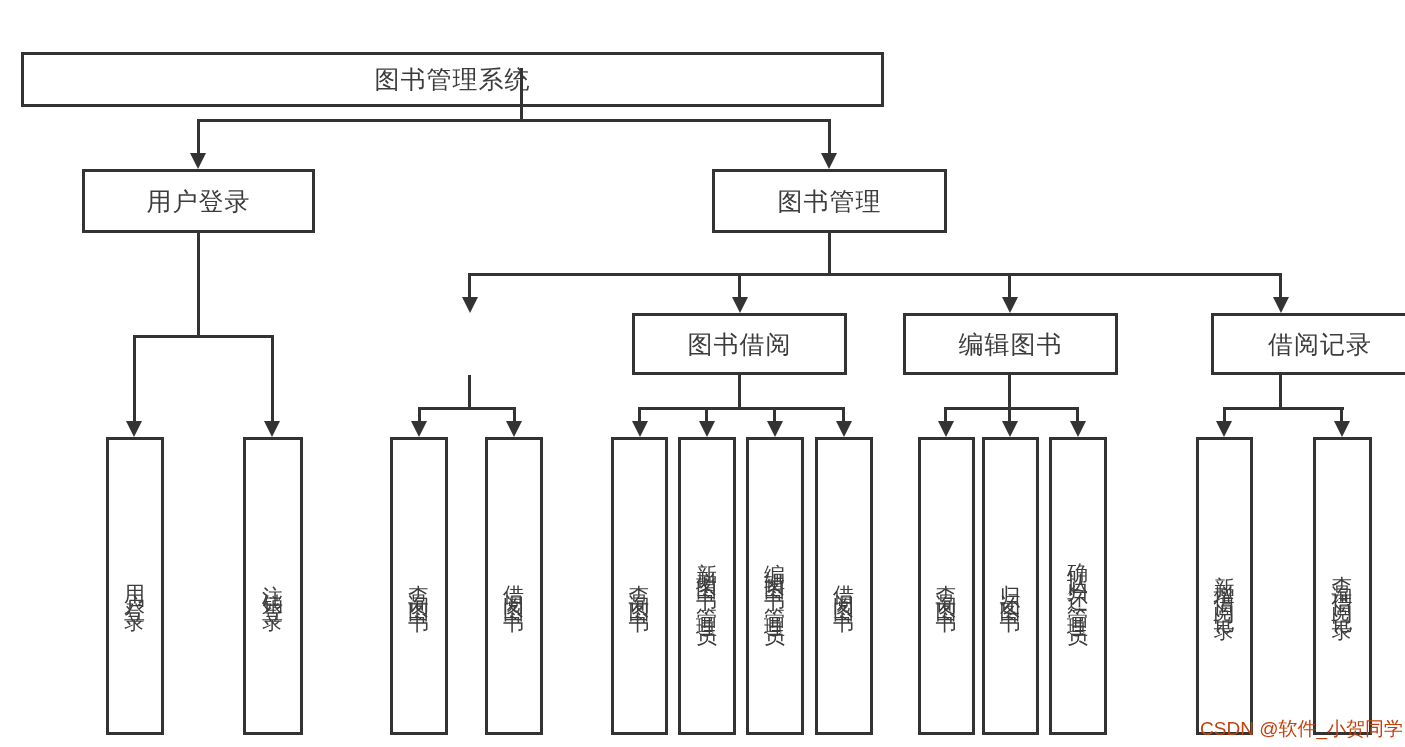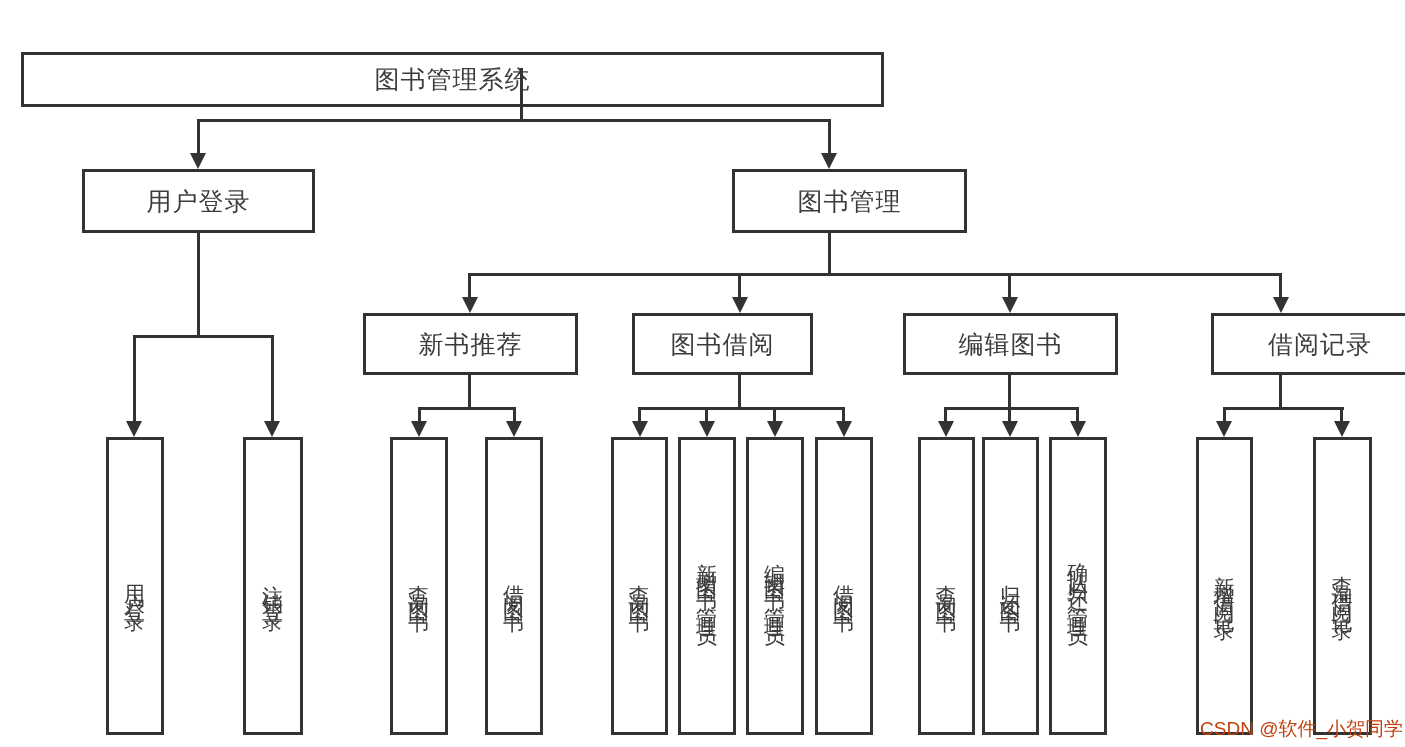--- a/index.html
+++ b/index.html
@@ -58,42 +58,41 @@
   <div class="box hlabel" style="left:21px; top:13px; width:863px; height:55px;margin-top:39px;">图书管理系统</div>
 
   <div class="line" style="left:520px; top:68px; width:3px; height:54px;"></div>
   <div class="line" style="left:197px; top:119px; width:634px; height:3px;"></div>
   <div class="line" style="left:197px; top:119px; width:3px; height:36px;"></div>
   <div class="line" style="left:828px; top:119px; width:3px; height:36px;"></div>
   <div class="arrow" style="left:190px; top:153px;"></div>
   <div class="arrow" style="left:821px; top:153px;"></div>
 
   <div class="box hlabel" style="left:82px; top:169px; width:233px; height:64px;">用户登录</div>
-  <div class="box hlabel" style="left:732px; top:169px; width:235px; height:64px;">图书管理</div>
+  <div class="box hlabel" style="left:712px; top:169px; width:235px; height:64px;">图书管理</div>
 
   <div class="line" style="left:197px; top:233px; width:3px; height:105px;"></div>
   <div class="line" style="left:133px; top:335px; width:141px; height:3px;"></div>
   <div class="line" style="left:133px; top:335px; width:3px; height:88px;"></div>
   <div class="line" style="left:271px; top:335px; width:3px; height:88px;"></div>
   <div class="arrow" style="left:126px; top:421px;"></div>
   <div class="arrow" style="left:264px; top:421px;"></div>
 
   <div class="line" style="left:828px; top:233px; width:3px; height:43px;"></div>
   <div class="line" style="left:468px; top:273px; width:814px; height:3px;"></div>
   <div class="line" style="left:468px; top:273px; width:3px; height:26px;"></div>
   <div class="line" style="left:738px; top:273px; width:3px; height:26px;"></div>
   <div class="line" style="left:1008px; top:273px; width:3px; height:26px;"></div>
   <div class="line" style="left:1279px; top:273px; width:3px; height:26px;"></div>
   <div class="arrow" style="left:462px; top:297px;"></div>
   <div class="arrow" style="left:732px; top:297px;"></div>
   <div class="arrow" style="left:1002px; top:297px;"></div>
   <div class="arrow" style="left:1273px; top:297px;"></div>
 
-  <div class="box hlabel" style="left:363px; top:313px; width:215px; height:62px;">新书推荐</div>
-  <div class="box hlabel" style="left:632px; top:313px; width:181px; height:62px;">图书借阅</div>
+  <div class="box hlabel" style="left:632px; top:313px; width:215px; height:62px;">图书借阅</div>
   <div class="box hlabel" style="left:903px; top:313px; width:215px; height:62px;">编辑图书</div>
   <div class="box hlabel" style="left:1172px; top:313px; width:218px; height:62px;margin-left:39px;">借阅记录</div>
 
   <div class="line" style="left:468px; top:375px; width:3px; height:35px;"></div>
   <div class="line" style="left:418px; top:407px; width:97px; height:3px;"></div>
   <div class="line" style="left:418px; top:407px; width:3px; height:16px;"></div>
   <div class="line" style="left:513px; top:407px; width:3px; height:16px;"></div>
   <div class="arrow" style="left:411px; top:421px;"></div>
   <div class="arrow" style="left:506px; top:421px;"></div>
 

